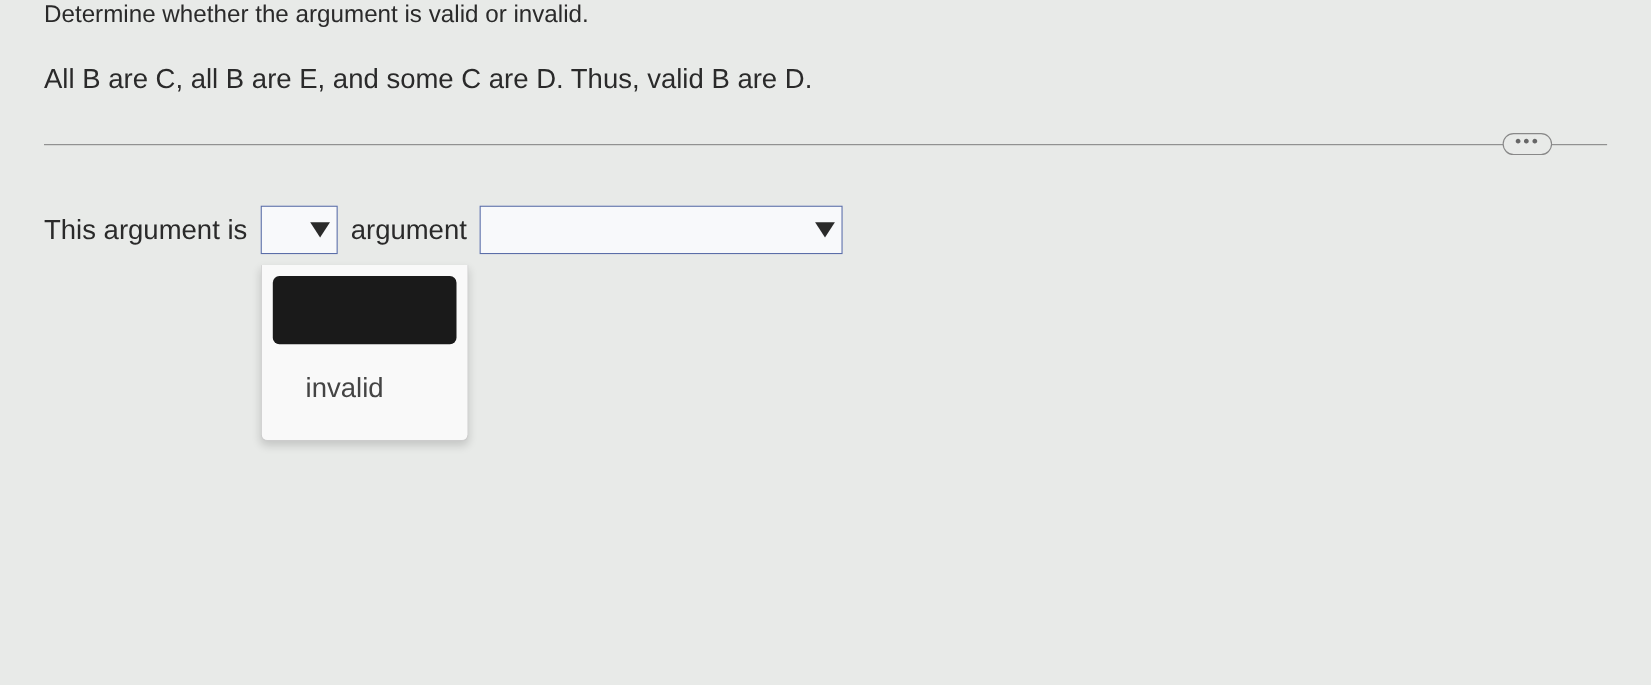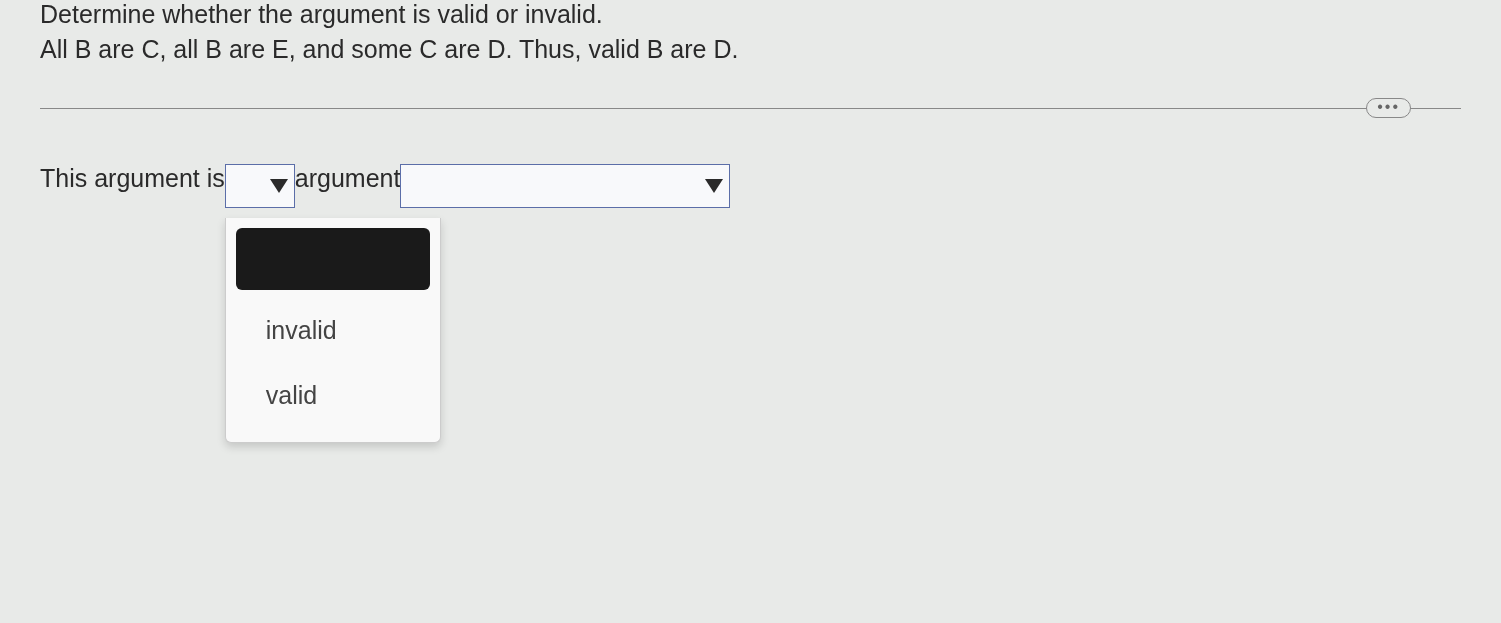--- a/index.html
+++ b/index.html
@@ -14,22 +14,22 @@
       height: 623px;
       position: relative;
       color: #2a2a2a;
       font-size: 24px;
     }
     .content-area {
       padding: 0 40px;
     }
     .question-prompt {
       padding-top: 0;
-      margin-bottom: 6px;
-      font-size: 25px;
+      margin-bottom: 32px;
+      font-size: 22px;
     }
     .question-text {
       margin-bottom: 30px;
       font-size: 25px;
     }
     .divider-row {
       position: relative;
       height: 30px;
       margin-bottom: 40px;
     }
@@ -49,20 +49,22 @@
       border: 1px solid #888;
       border-radius: 10px;
       padding: 1px 10px 3px 10px;
       font-size: 16px;
       color: #666;
       letter-spacing: 2px;
       line-height: 14px;
     }
     .answer-row {
       display: flex;
+      align-items: center;
+      gap: 12px;
       position: relative;
     }
     .answer-label {
       font-size: 25px;
     }
     .select-box {
       border: 1px solid #5b6ea8;
       background: #f8f9fb;
       height: 44px;
       display: inline-flex;
@@ -82,21 +84,21 @@
       width: 0;
       height: 0;
       border-left: 9px solid transparent;
       border-right: 9px solid transparent;
       border-top: 14px solid #2a2a2a;
     }
     .dropdown-popup {
       position: absolute;
       top: 54px;
       left: 0;
-      width: 216px;
+      width: 189px;
       background: #f9f9f9;
       border: 1px solid #ccc;
       border-top: none;
       border-radius: 0 0 6px 6px;
       box-shadow: 0 4px 8px rgba(0,0,0,0.15);
       padding: 10px 10px 14px 10px;
     }
     .dropdown-option {
       padding: 18px 20px;
       font-size: 25px;
@@ -133,21 +135,20 @@
   <div class="answer-row">
     <span class="answer-label">This argument is</span>
 
     <div class="select-wrapper">
       <div class="select-box select-small">
         <div class="triangle-down"></div>
       </div>
       <div class="dropdown-popup">
         <div class="dropdown-option dropdown-option-blank"></div>
         <div class="dropdown-option dropdown-option-text">invalid</div>
-        <div class="dropdown-option dropdown-option-text">valid</div>
       </div>
     </div>
 
     <span class="answer-label">argument</span>
 
     <div class="select-box select-large">
       <div class="triangle-down"></div>
     </div>
   </div>
 </div>

